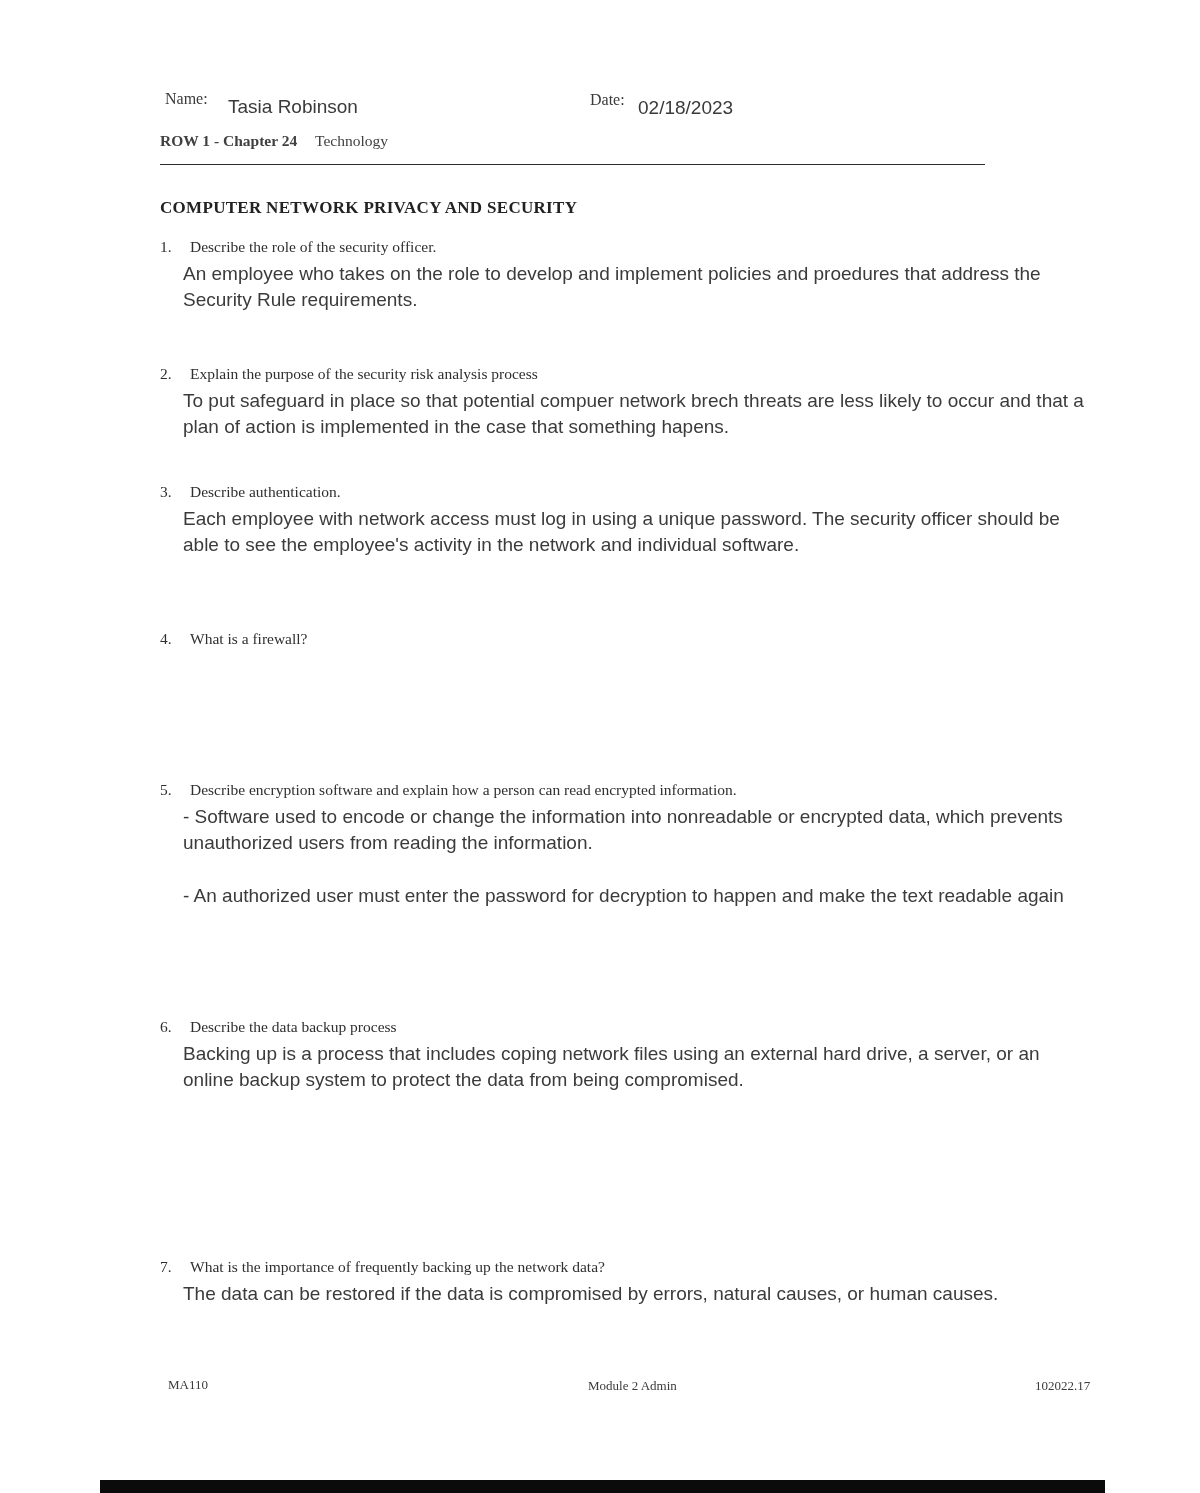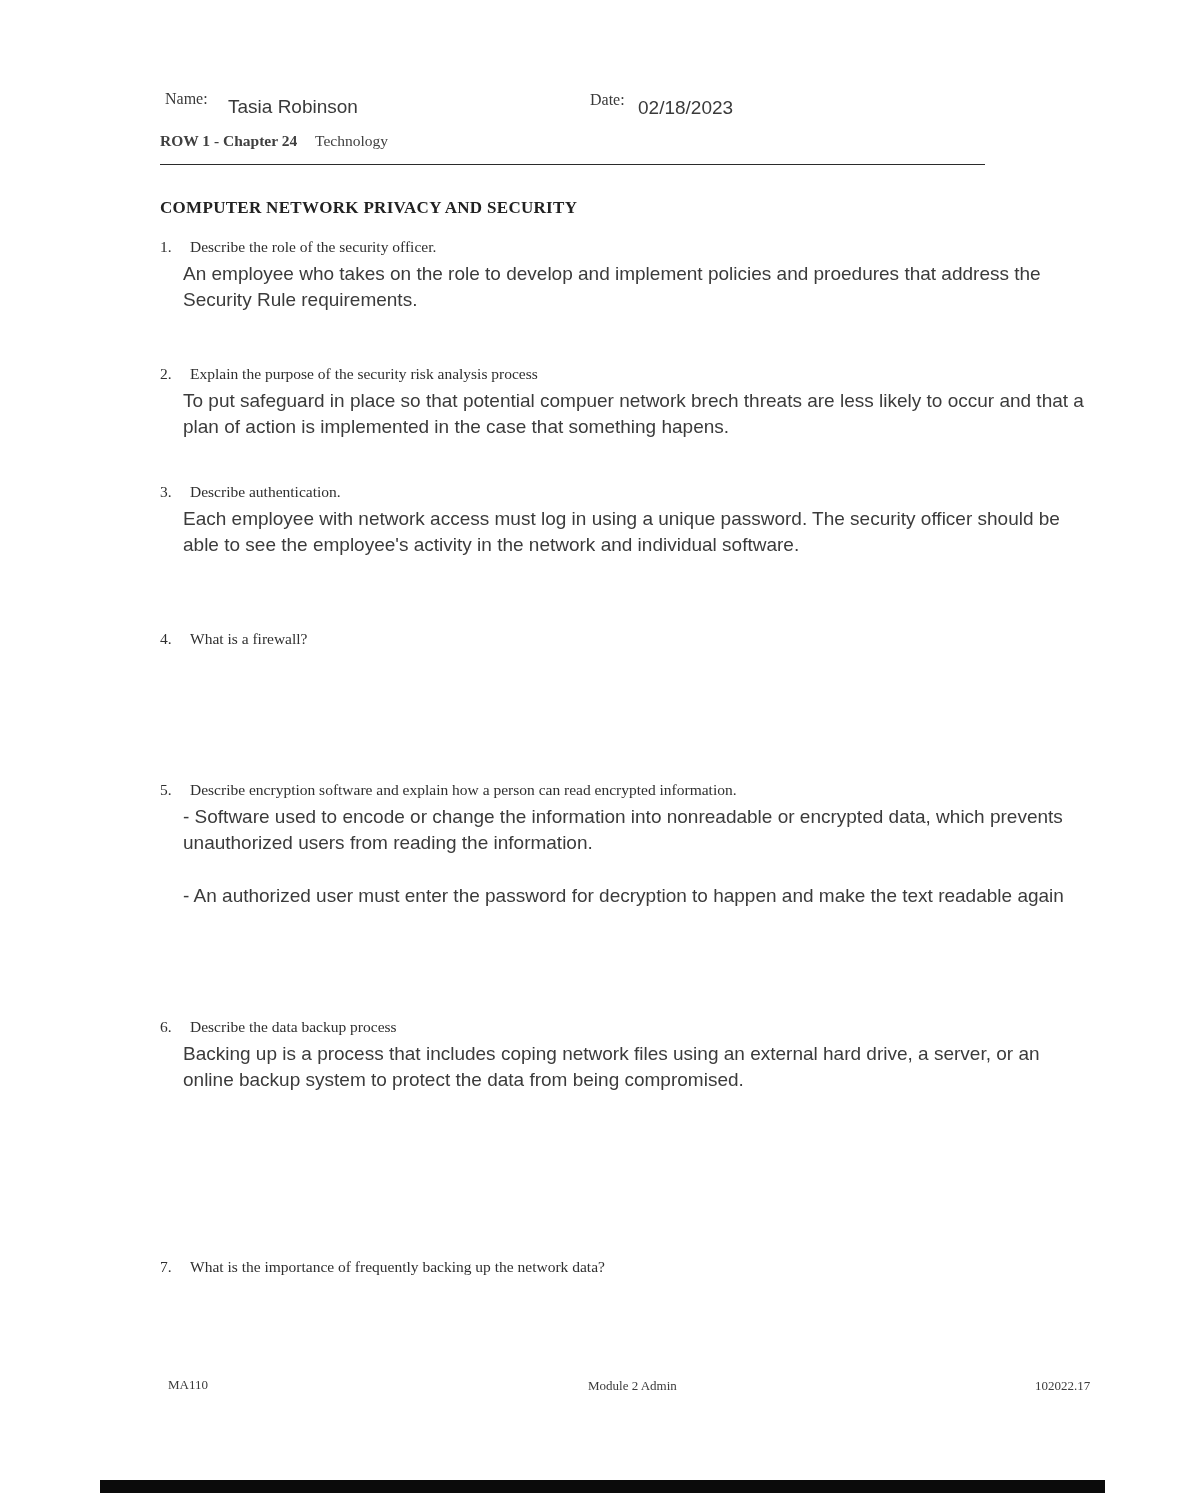--- a/index.html
+++ b/index.html
@@ -159,20 +159,21 @@
       <span class="qtext">Describe the data backup process</span>
     </div>
     <div class="answer">Backing up is a process that includes coping network files using an external hard drive, a server, or an online backup system to protect the data from being compromised.</div>
   </div>
 
   <div class="abs question" style="top:1258px;">
     <div class="qline">
       <span class="qnum">7.</span>
       <span class="qtext">What is the importance of frequently backing up the network data?</span>
     </div>
+    <div class="answer">The data can be restored if the data is compromised by errors, natural causes, or human causes.</div>
   </div>
 
   <span class="abs footer-text" style="left:168px; top:1377px;">MA110</span>
   <span class="abs footer-text" style="left:588px; top:1378px;">Module 2 Admin</span>
   <span class="abs footer-text" style="left:1035px; top:1378px;">102022.17</span>
 
   <div class="abs scan-bar"></div>
 
 </div>
 

